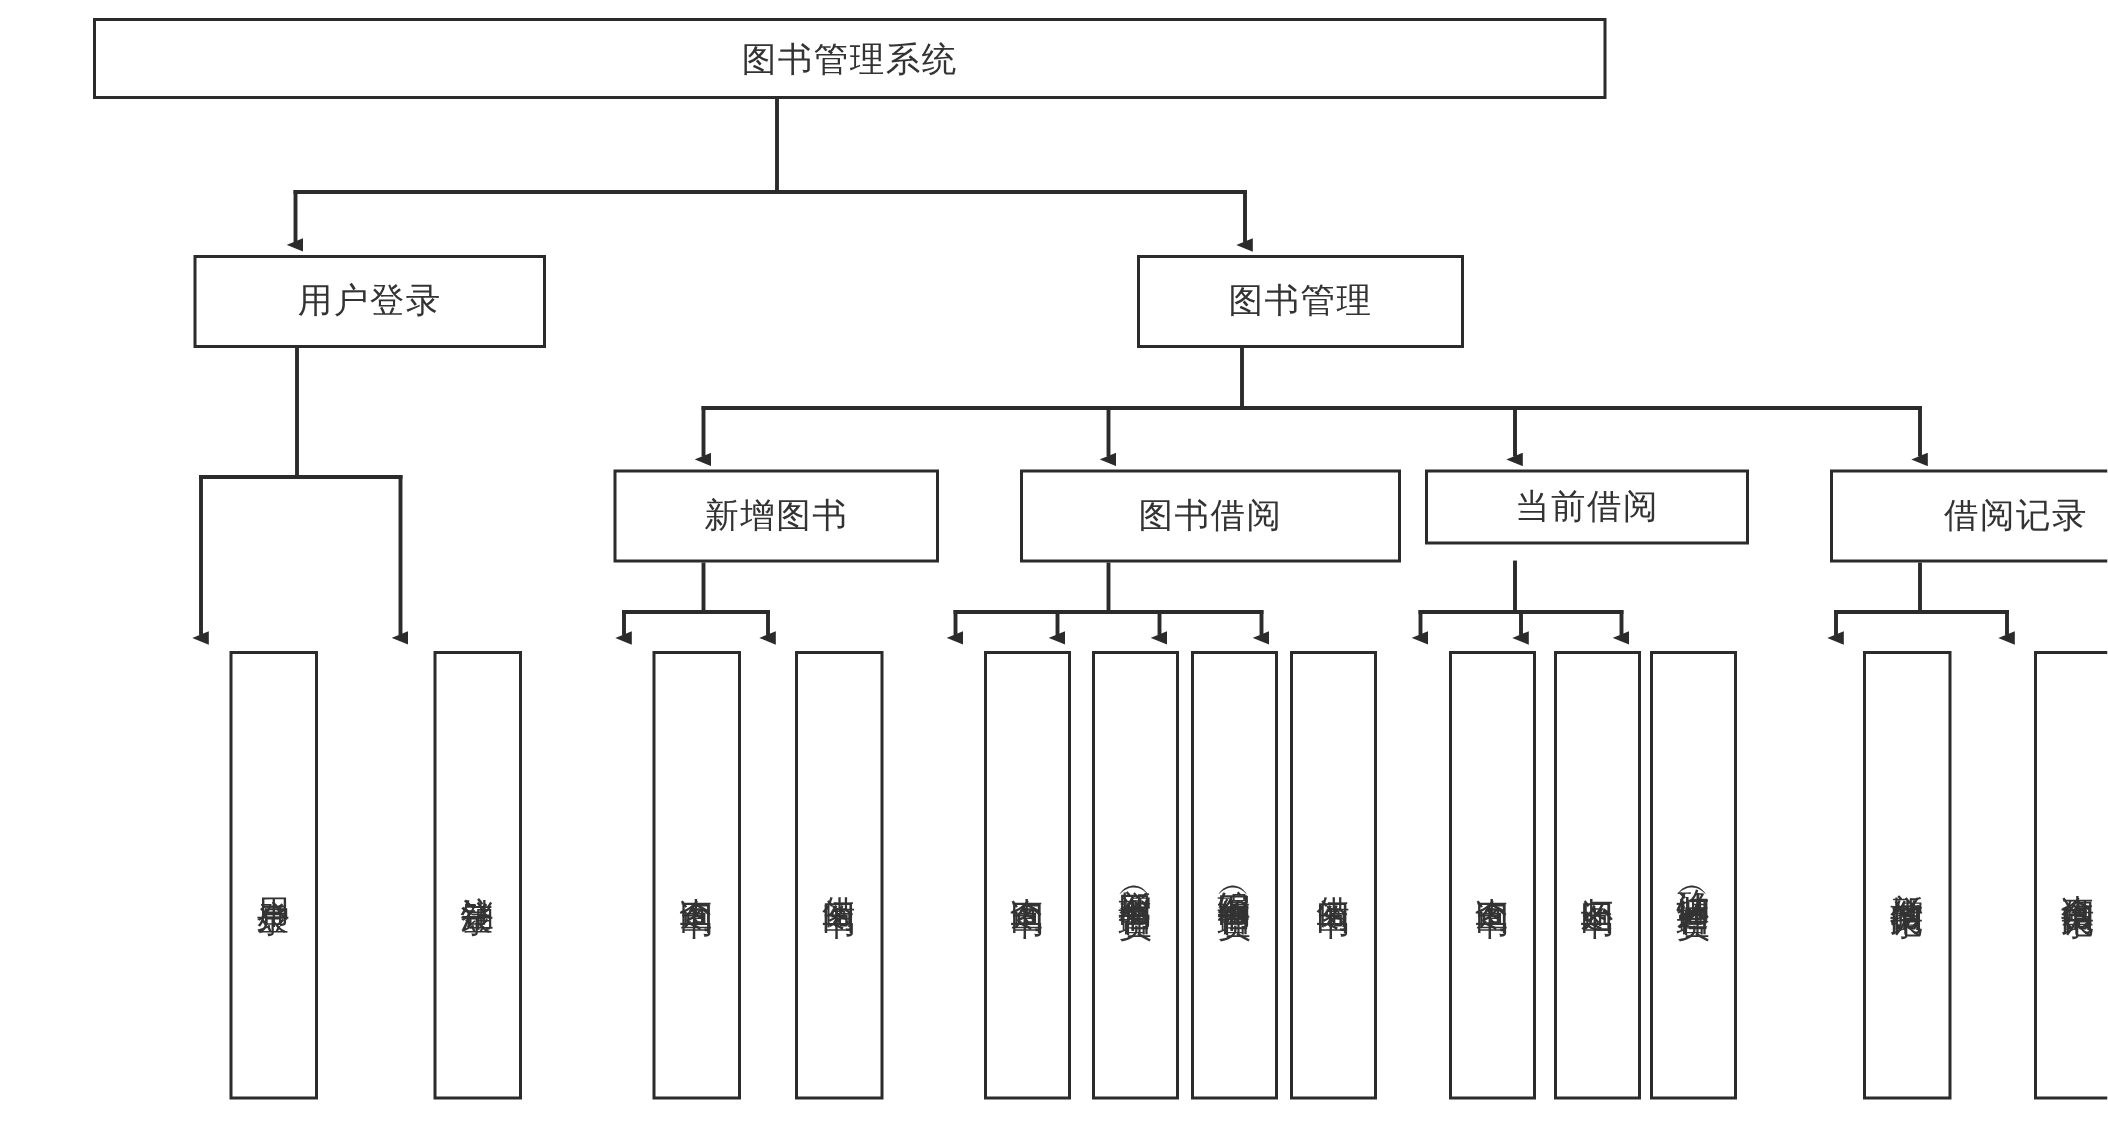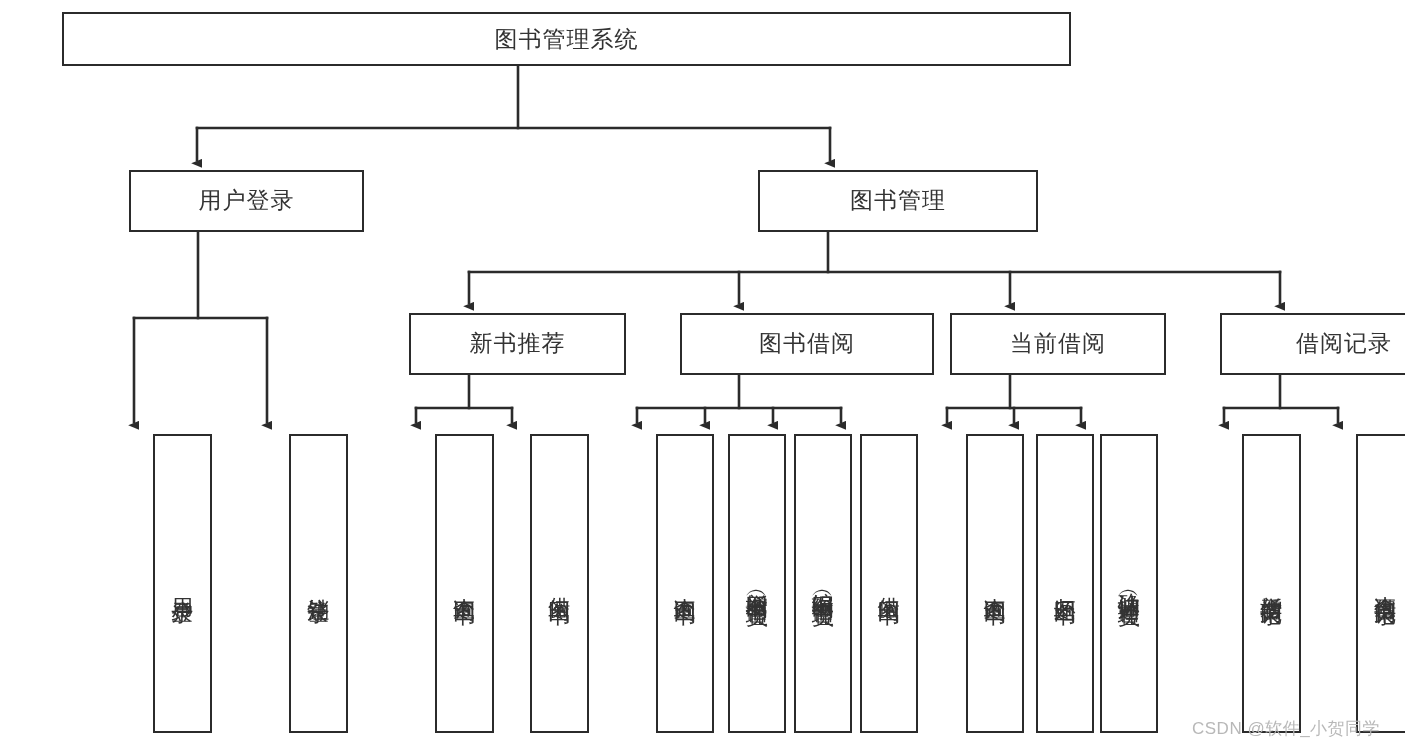--- a/index.html
+++ b/index.html
@@ -123,31 +123,31 @@
     </g>
   </svg>
 
   <div class="node node-root" style="left:14px;top:12px;width:1009px;height:54px;">
     <span>图书管理系统</span>
   </div>
 
   <div class="node node-h" style="left:81px;top:170px;width:235px;height:62px;">
     <span>用户登录</span>
   </div>
-  <div class="node node-h" style="left:710px;top:170px;width:280px;height:62px;">
+  <div class="node node-h" style="left:710px;top:170px;width:218px;height:62px;">
     <span>图书管理</span>
   </div>
 
   <div class="node node-h" style="left:361px;top:313px;width:217px;height:62px;">
-    <span>新书推荐</span>
+    <span>新增图书</span>
   </div>
   <div class="node node-h" style="left:632px;top:313px;width:254px;height:62px;">
     <span>图书借阅</span>
   </div>
-  <div class="node node-h" style="left:902px;top:313px;width:216px;height:62px;">
+  <div class="node node-h" style="left:902px;top:313px;width:216px;height:50px;">
     <span>当前借阅</span>
   </div>
   <div class="node node-h" style="left:1172px;top:313px;width:216px;height:62px;padding-left:32px;">
     <span>借阅记录</span>
   </div>
 
   <div class="node node-v" style="left:105px;top:434px;width:59px;height:299px;">
     <span>用户登录</span>
   </div>
   <div class="node node-v" style="left:241px;top:434px;width:59px;height:299px;">
@@ -184,15 +184,14 @@
     <span>确认归还（管理员）</span>
   </div>
 
   <div class="node node-v" style="left:1194px;top:434px;width:59px;height:299px;">
     <span>新增借阅记录</span>
   </div>
   <div class="node node-v" style="left:1308px;top:434px;width:59px;height:299px;">
     <span>查询借阅记录</span>
   </div>
 
-  <div class="watermark" style="left:1192px;top:717px;">CSDN @软件_小贺同学</div>
 
 </div>
 
 </body></html>

